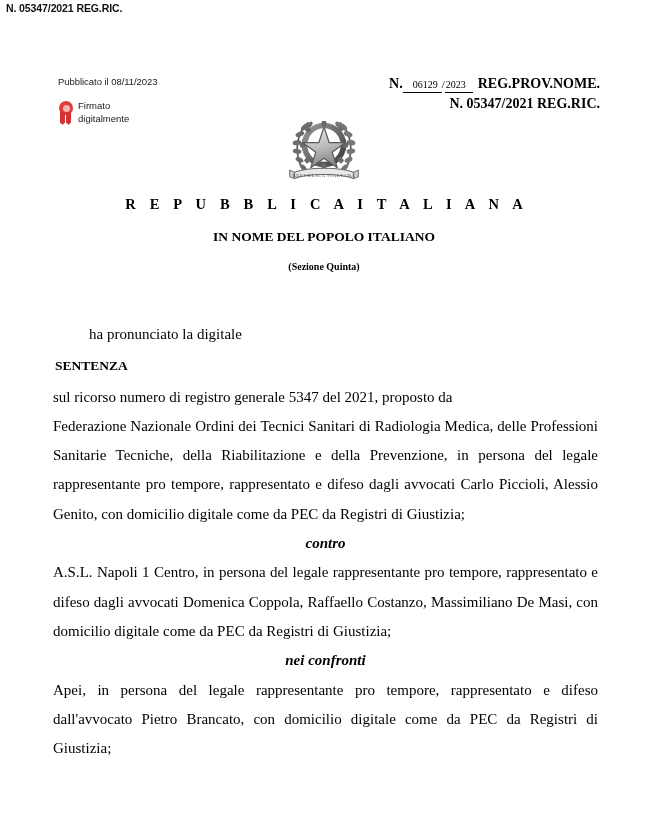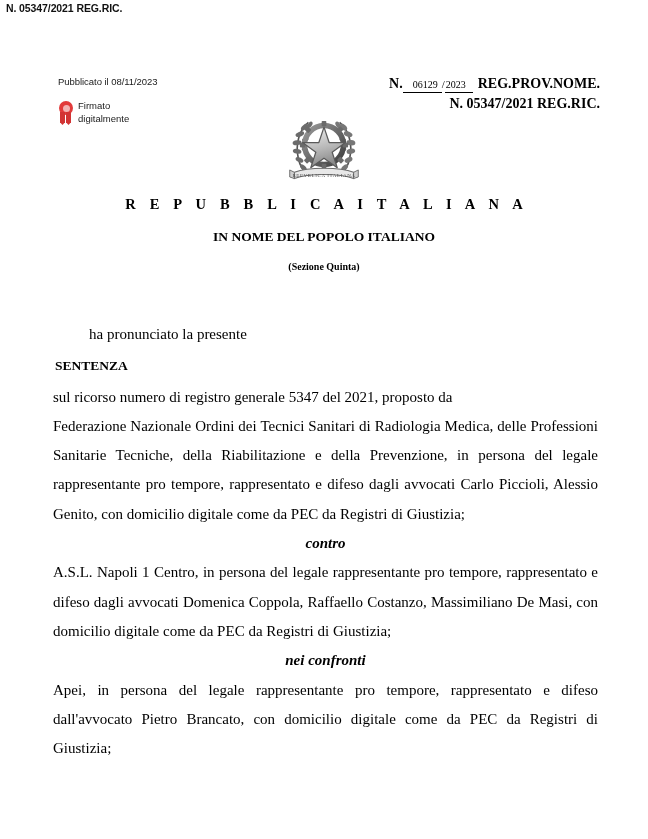--- a/index.html
+++ b/index.html
@@ -319,21 +319,21 @@
   </svg>
 </div>
 
 <div class="titles">
   <div class="t-republic">R E P U B B L I C A   I T A L I A N A</div>
   <div class="t-inname">IN NOME DEL POPOLO ITALIANO</div>
   <div class="t-section">(Sezione Quinta)</div>
 </div>
 
 <div class="body-col">
-  <p class="p-indent">ha pronunciato la presente</p>
+  <p class="p-indent">ha pronunciato la digitale</p>
   <p class="heading-center">SENTENZA</p>
   <p class="p-just-first">sul ricorso numero di registro generale 5347 del 2021, proposto da</p>
   <p class="p-just">Federazione Nazionale Ordini dei Tecnici Sanitari di Radiologia Medica, delle Professioni Sanitarie Tecniche, della Riabilitazione e della Prevenzione, in persona del legale rappresentante pro tempore, rappresentato e difeso dagli avvocati Carlo Piccioli, Alessio Genito, con domicilio digitale come da PEC da Registri di Giustizia;</p>
   <p class="heading-party">contro</p>
   <p class="p-just">A.S.L. Napoli 1 Centro, in persona del legale rappresentante pro tempore, rappresentato e difeso dagli avvocati Domenica Coppola, Raffaello Costanzo, Massimiliano De Masi, con domicilio digitale come da PEC da Registri di Giustizia;</p>
   <p class="heading-party">nei confronti</p>
   <p class="p-just">Apei, in persona del legale rappresentante pro tempore, rappresentato e difeso dall'avvocato Pietro Brancato, con domicilio digitale come da PEC da Registri di Giustizia;</p>
 </div>
 
 </body></html>

